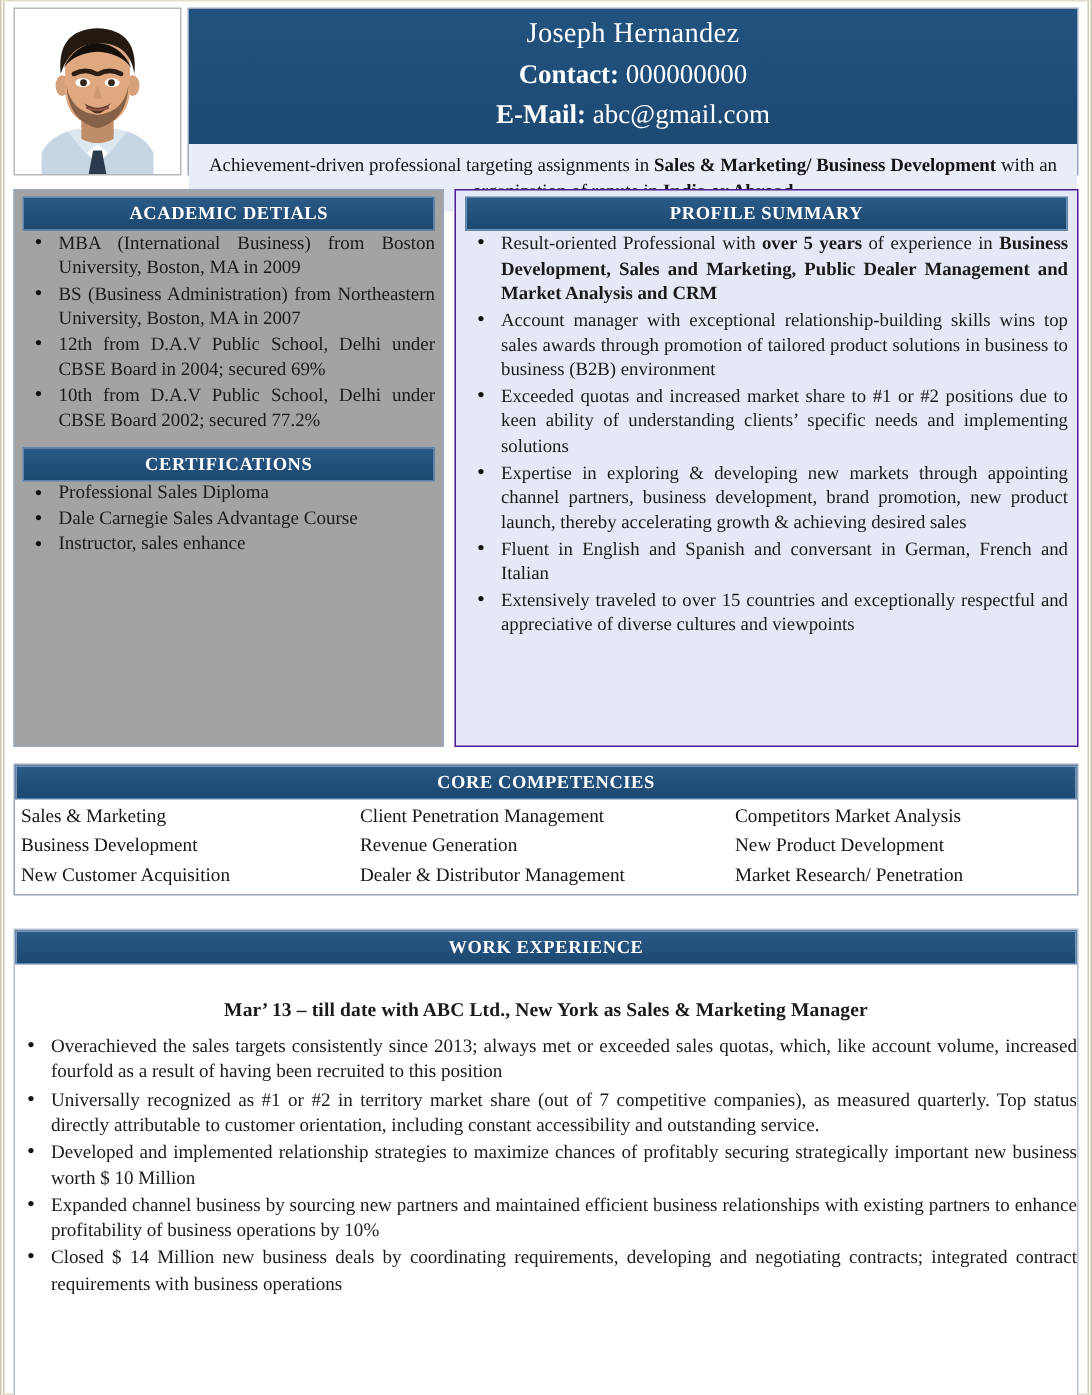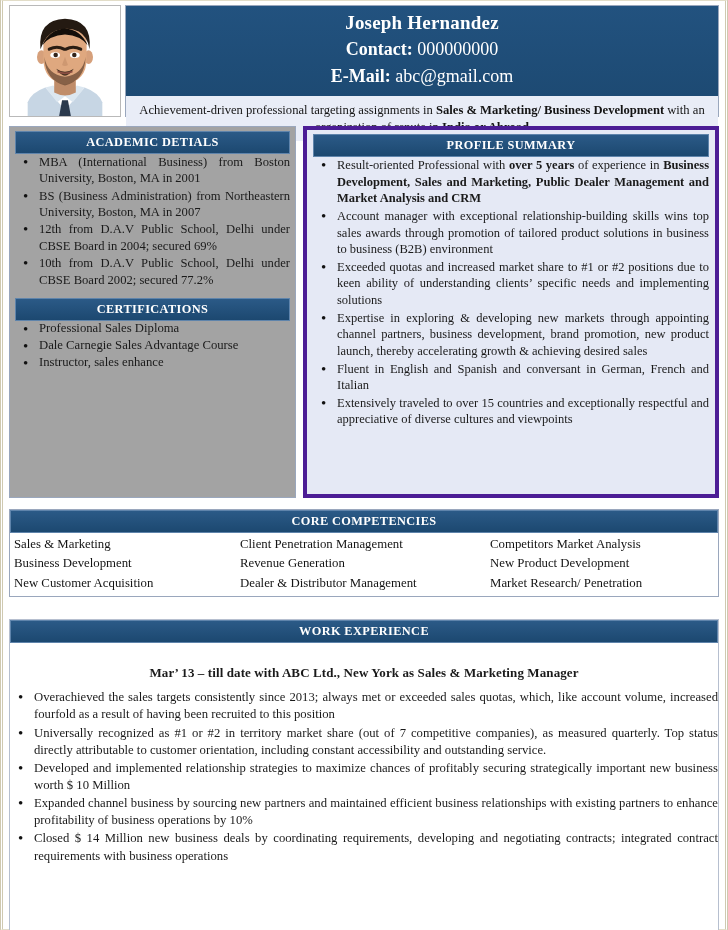--- a/index.html
+++ b/index.html
@@ -57,21 +57,21 @@
   }
   .name-block {
     background: #1f4e79;
     background: linear-gradient(180deg, #22527f 0%, #1d4a73 100%);
     color: #ffffff;
     text-align: center;
     padding: 5px 4px 6px 4px;
   }
   .name-block .name {
     font-size: 19px;
-    font-weight: bold;
+    font-weight: normal;
     letter-spacing: 0.2px;
     line-height: 1.25;
     margin-bottom: 1px;
   }
   .name-block .contact-line {
     font-size: 18px;
     line-height: 1.5;
     font-weight: bold;
   }
   .name-block .contact-line .val {
@@ -115,21 +115,21 @@
     width: 287px;
     min-width: 287px;
     border: 1px solid #9aa7bd;
     background: #a3a3a3;
     box-sizing: border-box;
     padding: 4px 5px 4px 5px;
   }
   .col-right {
     flex: 1;
     margin-left: 7px;
-    border: 4px solid #4c1d95;
+    border: 1px solid #4c1d95;
     background: #e5e9f5;
     box-sizing: border-box;
     padding: 4px 6px 4px 6px;
   }
 
   ul.blist {
     margin: 0;
     padding: 0;
     list-style: none;
   }
@@ -293,21 +293,21 @@
         </div>
       </div>
     </div>
   </div>
 
   <div class="two-col">
 
     <div class="col-left">
       <div class="bar">ACADEMIC DETIALS</div>
       <ul class="blist academic-list">
-        <li>MBA (International Business) from Boston University, Boston, MA in 2001</li>
+        <li>MBA (International Business) from Boston University, Boston, MA in 2009</li>
         <li>BS (Business Administration) from Northeastern University, Boston, MA in 2007</li>
         <li>12th from D.A.V Public School, Delhi under CBSE Board in 2004; secured 69%</li>
         <li>10th from D.A.V Public School, Delhi under CBSE Board 2002; secured 77.2%</li>
       </ul>
 
       <div class="cert-wrap">
         <div class="bar">CERTIFICATIONS</div>
         <ul class="blist cert-list">
           <li>Professional Sales Diploma</li>
           <li>Dale Carnegie Sales Advantage Course</li>

